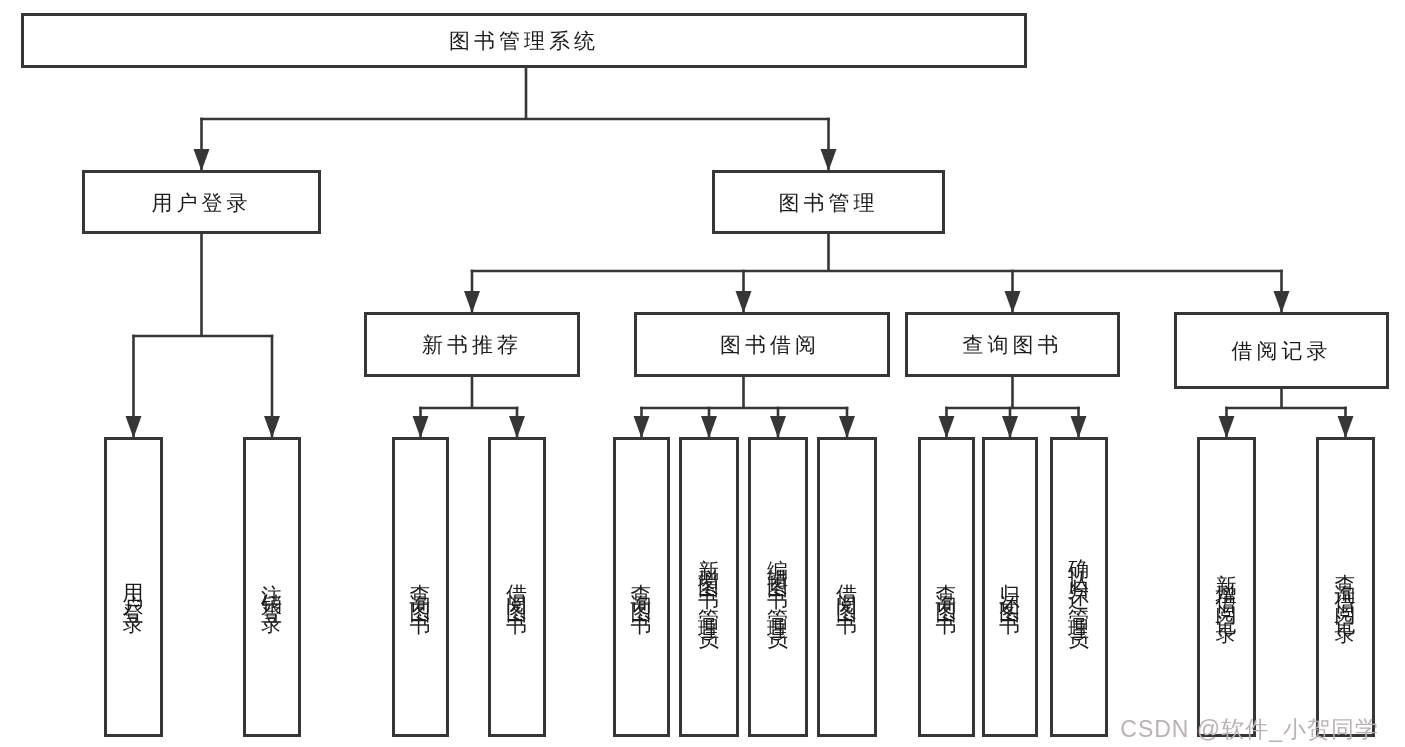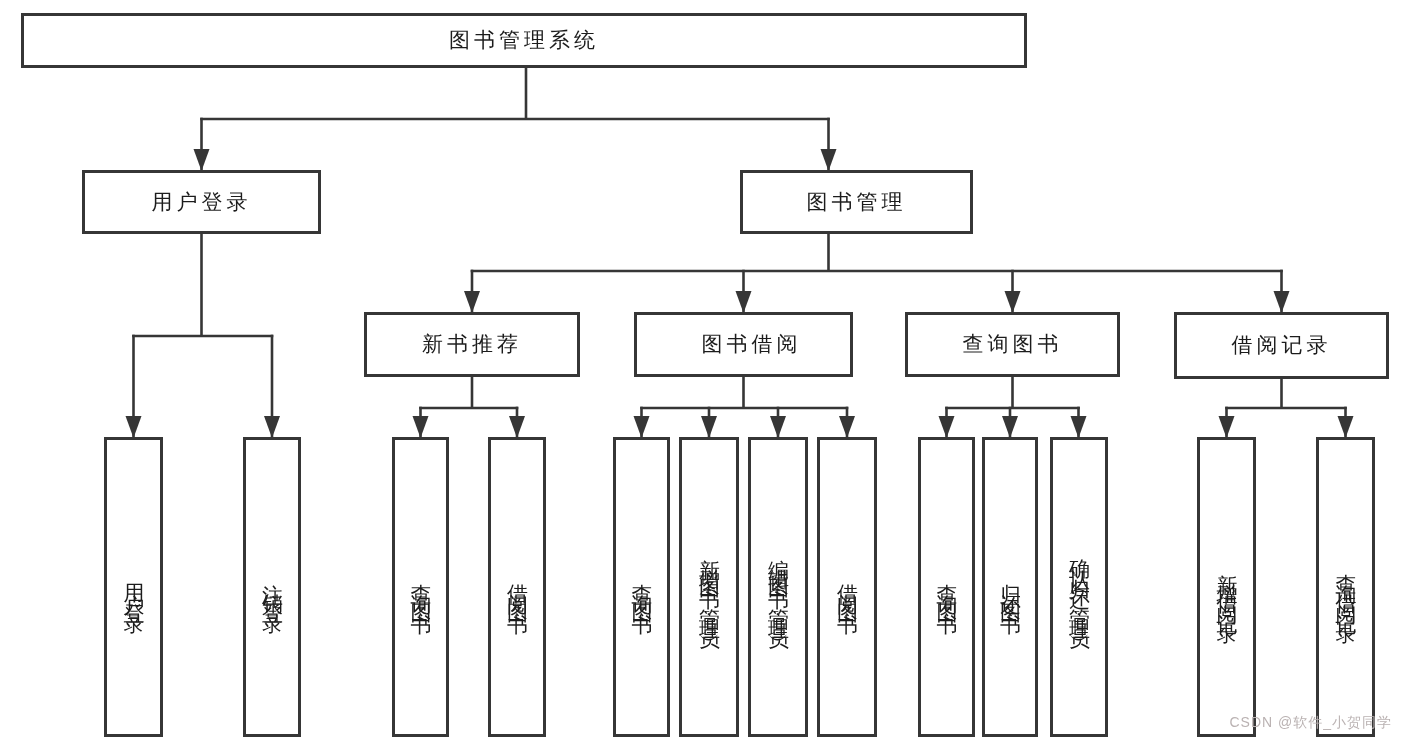--- a/index.html
+++ b/index.html
@@ -24,59 +24,58 @@
   .node {
     position: absolute;
     box-sizing: border-box;
     border: 3px solid #363636;
     background: #ffffff;
     display: flex;
     align-items: center;
     justify-content: center;
     font-size: 21px;
     line-height: 1;
-    font-family: Liberation Serif, serif;
   }
   .hlabel {
     letter-spacing: 4px;
     white-space: nowrap;
   }
   .vlabel {
     writing-mode: vertical-rl;
     text-orientation: mixed;
     letter-spacing: 10px;
     white-space: nowrap;
   }
   
   #node-root            { left: 21px;   top: 13px;  width: 1006px; height: 55px; }
   #node-user-login      { left: 82px;   top: 170px; width: 239px;  height: 64px; }
-  #node-book-mgmt       { left: 712px;  top: 170px; width: 233px;  height: 64px; margin-left: 28px; }
+  #node-book-mgmt       { left: 712px;  top: 170px; width: 233px;  height: 64px; }
   #node-new-recommend   { left: 364px;  top: 312px; width: 216px;  height: 65px; align-items: center; }
-  #node-book-borrow     { left: 634px;  top: 312px; width: 219px;  height: 65px; padding-left: 16px; }
+  #node-book-borrow     { left: 634px;  top: 312px; width: 256px;  height: 65px; padding-left: 16px; }
   #node-current-borrow  { left: 905px;  top: 312px; width: 215px;  height: 65px; }
-  #node-borrow-records  { left: 1174px; top: 312px; width: 215px;  height: 67px; }
+  #node-borrow-records  { left: 1174px; top: 312px; width: 215px;  height: 77px; }
   .leaf { top: 437px; height: 300px; }
   #leaf-ul-login   { left: 104px;  width: 59px; }
   #leaf-ul-logout  { left: 243px;  width: 58px; }
   #leaf-nr-query   { left: 392px;  width: 57px; }
   #leaf-nr-borrow  { left: 488px;  width: 58px; }
   #leaf-bb-query   { left: 613px;  width: 57px; }
   #leaf-bb-add     { left: 679px;  width: 60px; }
   #leaf-bb-edit    { left: 748px;  width: 60px; }
   #leaf-bb-borrow  { left: 817px;  width: 60px; }
   #leaf-cb-query   { left: 918px;  width: 57px; }
   #leaf-cb-return  { left: 982px;  width: 56px; }
   #leaf-cb-confirm { left: 1050px; width: 58px; }
   #leaf-br-add     { left: 1197px; width: 59px; }
   #leaf-br-query   { left: 1316px; width: 59px; }
   #watermark {
     position: absolute;
     top: 714px;
-    right: 13px;
-    font-size: 14px;
+    right: 26px;
+    font-size: 23px;
     letter-spacing: 1px;
     color: #bab2b2;
     white-space: nowrap;
   }
 </style>
 </head>
 <body>
 
 <svg id="connector-layer" viewBox="0 0 1405 747" xmlns="http://www.w3.org/2000/svg">
   <defs>

